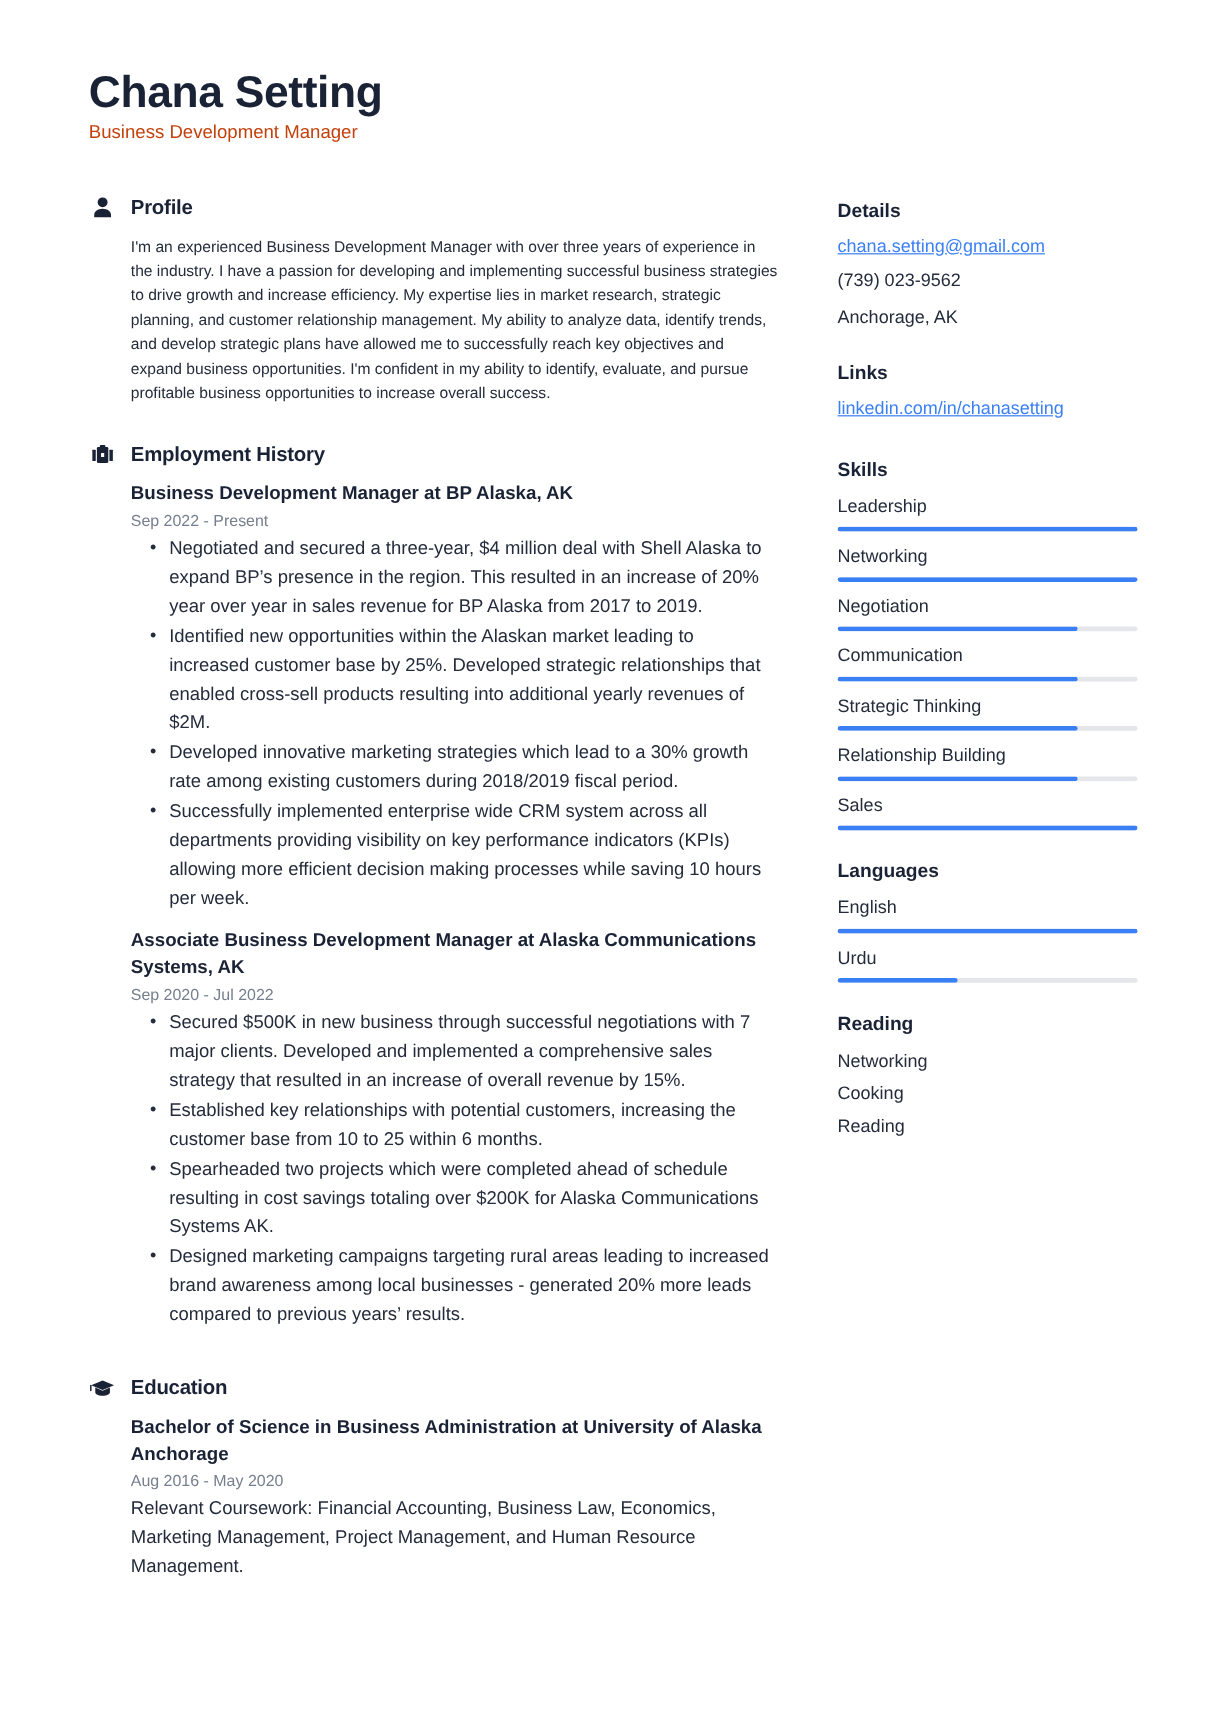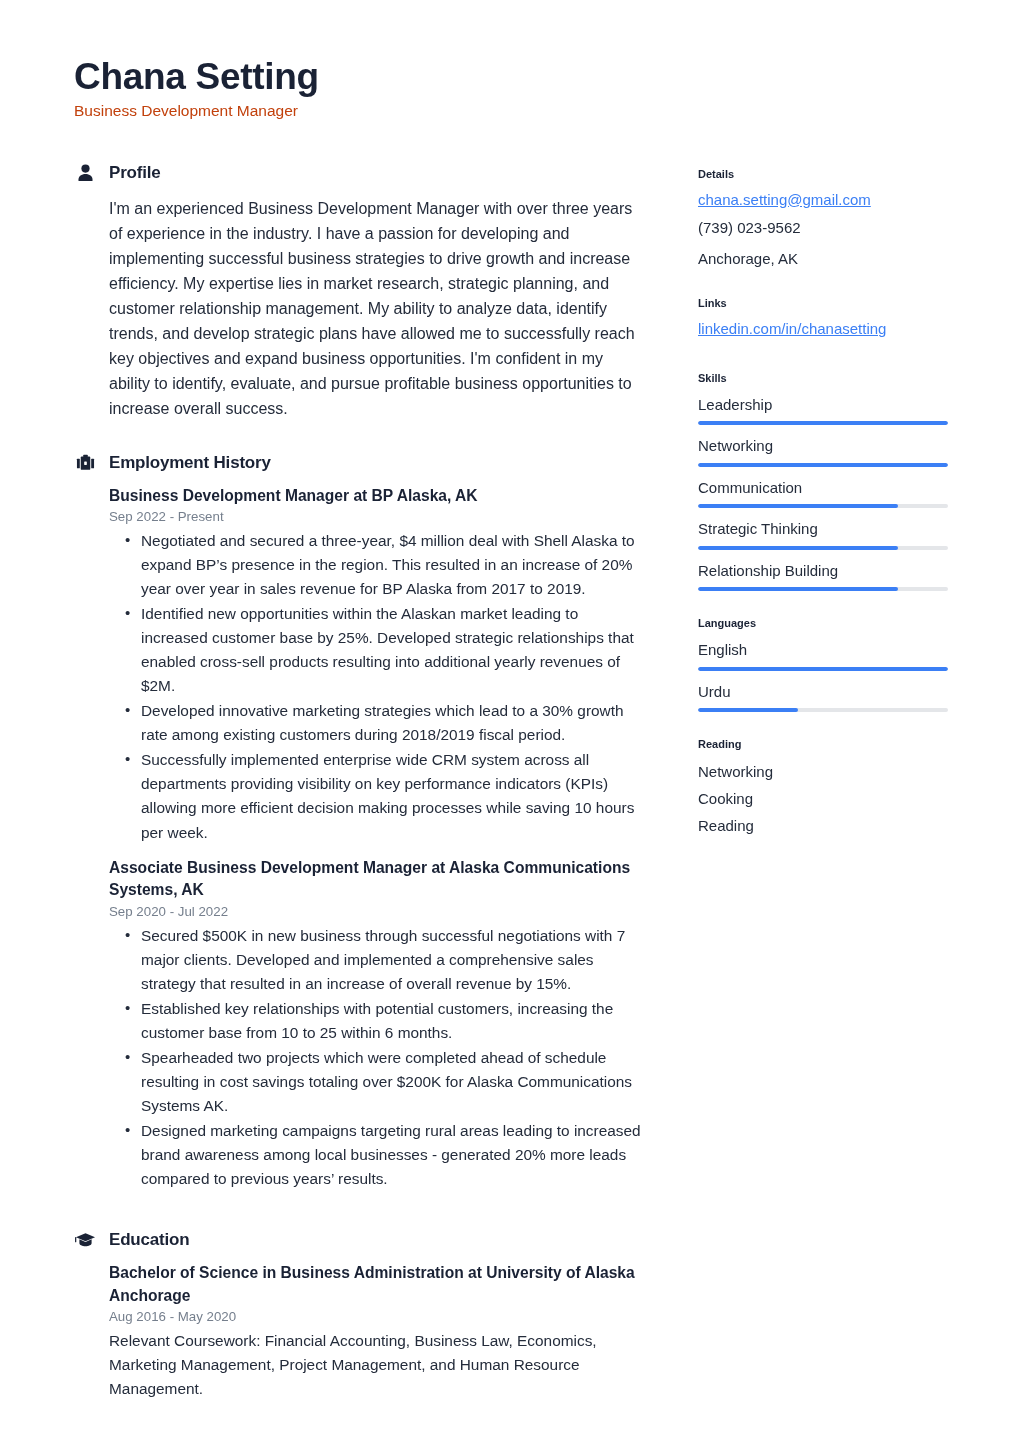--- a/index.html
+++ b/index.html
@@ -73,21 +73,21 @@
   .section-title {
     font-size: 17px;
     font-weight: bold;
     color: #1a2235;
     letter-spacing: -0.2px;
   }
 
   .section-body { padding-left: 35px; }
 
   .para {
-    font-size: 16px;
+    font-size: 13px;
     line-height: 1.57;
     color: #242c3b;
     text-align: left;
     margin-top: 12px;
   }
 
   
   .entry { margin-bottom: 4px; }
 
   .entry-title {
@@ -132,21 +132,21 @@
     left: 16px;
     top: -1px;
     font-size: 15px;
     color: #242c3b;
   }
 
   
   .side-block { margin-bottom: 26px; }
 
   .side-title {
-    font-size: 11px;
+    font-size: 16px;
     font-weight: bold;
     color: #1a2235;
     margin-bottom: 11px;
   }
 
   .side-line {
     font-size: 15px;
     line-height: 1.5;
     color: #242c3b;
     margin-bottom: 9px;
@@ -313,20 +313,26 @@
           </div>
         </div>
 
         <div class="skill-item">
           <div class="skill-name">Networking</div>
           <div class="skill-track">
             <div class="skill-fill" style="width: 100%; background: rgb(59, 127, 245);"></div>
           </div>
         </div>
 
+        <div class="skill-item">
+          <div class="skill-name">Negotiation</div>
+          <div class="skill-track">
+            <div class="skill-fill" style="width: 80%; background: rgb(59, 127, 245);"></div>
+          </div>
+        </div>
 
         <div class="skill-item">
           <div class="skill-name">Communication</div>
           <div class="skill-track">
             <div class="skill-fill" style="width: 80%; background: rgb(59, 127, 245);"></div>
           </div>
         </div>
 
         <div class="skill-item">
           <div class="skill-name">Strategic Thinking</div>
@@ -335,20 +341,26 @@
           </div>
         </div>
 
         <div class="skill-item">
           <div class="skill-name">Relationship Building</div>
           <div class="skill-track">
             <div class="skill-fill" style="width: 80%; background: rgb(59, 127, 245);"></div>
           </div>
         </div>
 
+        <div class="skill-item">
+          <div class="skill-name">Sales</div>
+          <div class="skill-track">
+            <div class="skill-fill" style="width: 100%; background: rgb(59, 127, 245);"></div>
+          </div>
+        </div>
       </div>
 
       <div class="side-block">
         <div class="side-title">Languages</div>
 
         <div class="skill-item">
           <div class="skill-name">English</div>
           <div class="skill-track">
             <div class="skill-fill" style="width: 100%; background: rgb(59, 127, 245);"></div>
           </div>

